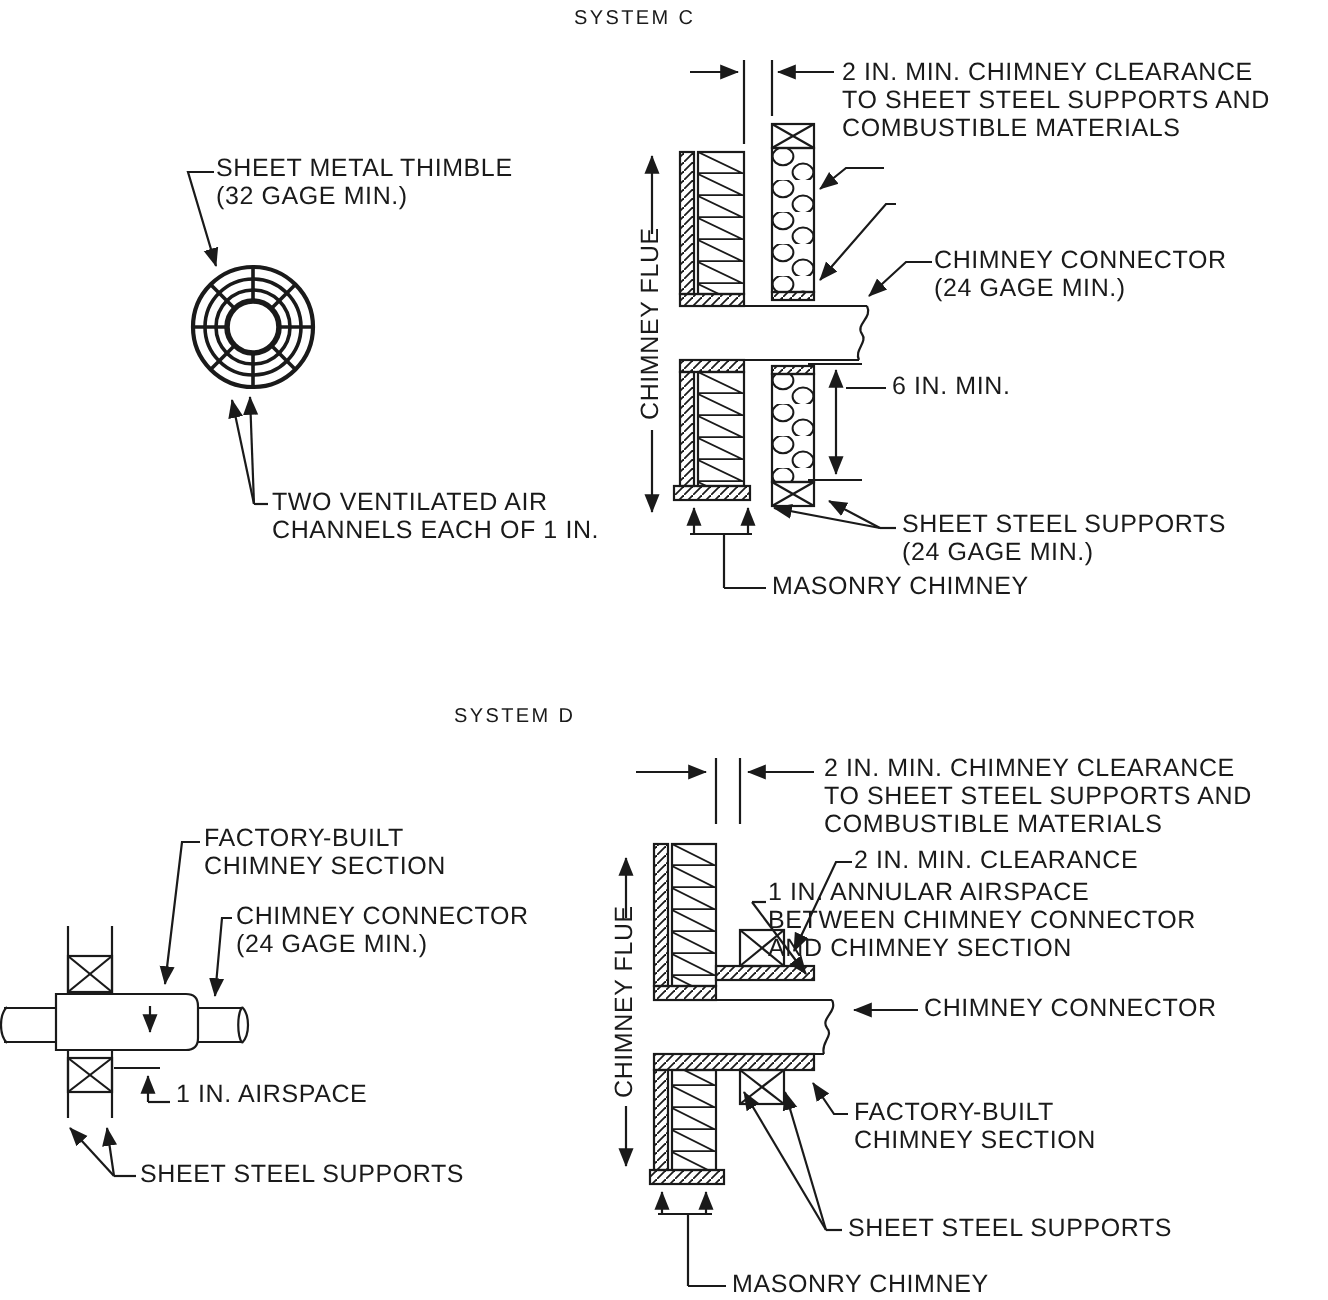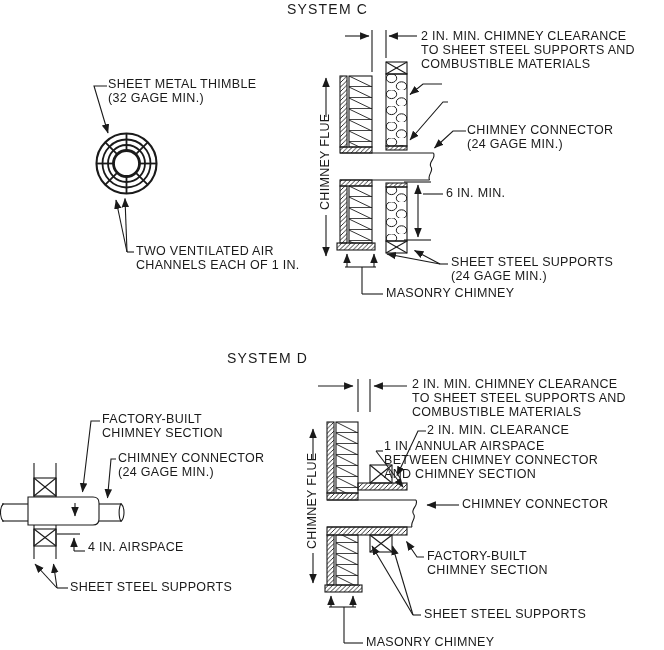--- a/index.html
+++ b/index.html
@@ -6,21 +6,21 @@
   html,body { background:#ffffff; }
   #canvas {
     position:relative; width:664px; height:650px; background:#ffffff;
     font-family:"Liberation Sans", sans-serif; overflow:hidden; color:#1a1a1a;
   }
   #art { position:absolute; left:0; top:0; }
   .lbl {
     position:absolute; font-size:12.5px; line-height:13.9px; letter-spacing:.3px;
     white-space:pre-line; color:#1a1a1a;
   }
-  .title { font-size:14px; letter-spacing:1.2px; }
+  .title { font-size:10px; letter-spacing:1.2px; }
   .vert { transform:rotate(-90deg); transform-origin:0 0; white-space:nowrap; }
   .arrhead { fill:#1a1a1a; stroke:none; }
 </style>
 </head>
 <body>
 
 <div id="canvas">
 
   <svg id="art" width="664" height="650" viewBox="0 0 664 650" stroke="#1a1a1a" fill="none" stroke-width="1.1">
     <defs>
@@ -227,21 +227,21 @@
   <div class="lbl" style="left:451px; top:256px;">SHEET STEEL SUPPORTS
 (24 GAGE MIN.)</div>
   <div class="lbl" style="left:386px; top:287px;">MASONRY CHIMNEY</div>
   <div class="lbl vert" style="left:319px; top:210px;">CHIMNEY FLUE</div>
 
   <div class="lbl title" style="left:227px; top:352px;">SYSTEM D</div>
   <div class="lbl" style="left:102px; top:413px;">FACTORY-BUILT
 CHIMNEY SECTION</div>
   <div class="lbl" style="left:118px; top:452px;">CHIMNEY CONNECTOR
 (24 GAGE MIN.)</div>
-  <div class="lbl" style="left:88px;  top:541px;">4 IN. AIRSPACE</div>
+  <div class="lbl" style="left:88px;  top:541px;">1 IN. AIRSPACE</div>
   <div class="lbl" style="left:70px;  top:581px;">SHEET STEEL SUPPORTS</div>
   <div class="lbl" style="left:412px; top:378px;">2 IN. MIN. CHIMNEY CLEARANCE
 TO SHEET STEEL SUPPORTS AND
 COMBUSTIBLE MATERIALS</div>
   <div class="lbl" style="left:427px; top:424px;text-align:right;">2 IN. MIN. CLEARANCE</div>
   <div class="lbl" style="left:384px; top:440px;">1 IN. ANNULAR AIRSPACE
 BETWEEN CHIMNEY CONNECTOR
 AND CHIMNEY SECTION</div>
   <div class="lbl" style="left:462px; top:498px;">CHIMNEY CONNECTOR</div>
   <div class="lbl" style="left:427px; top:550px;">FACTORY-BUILT

